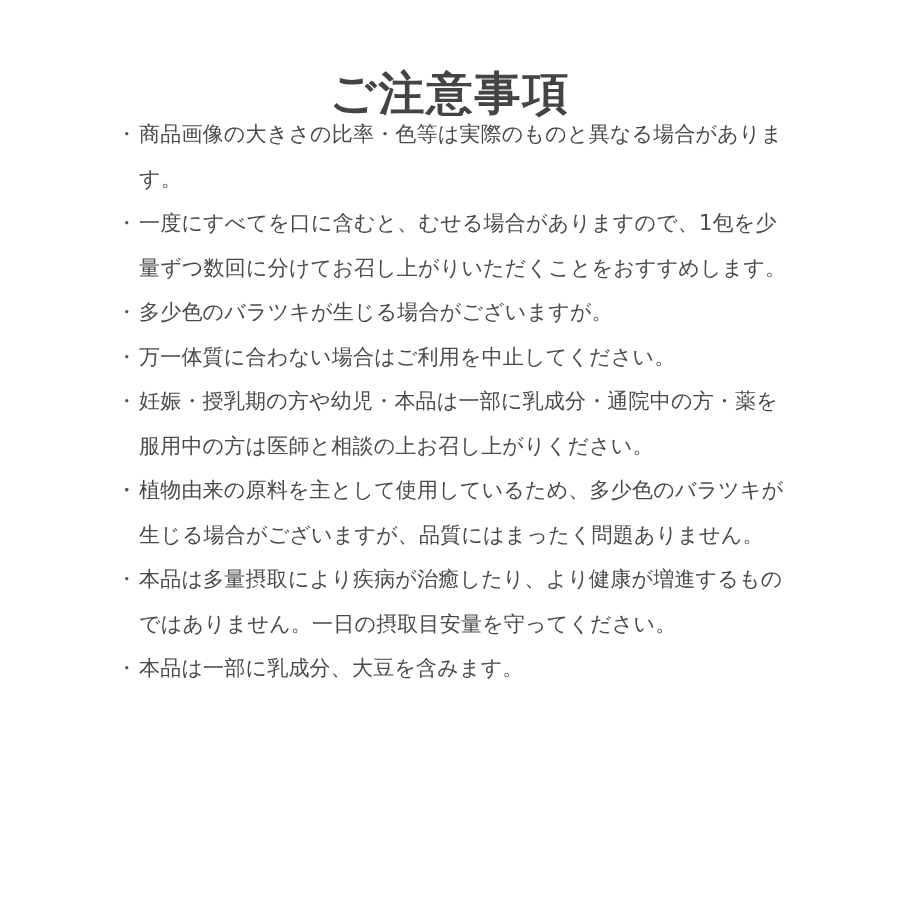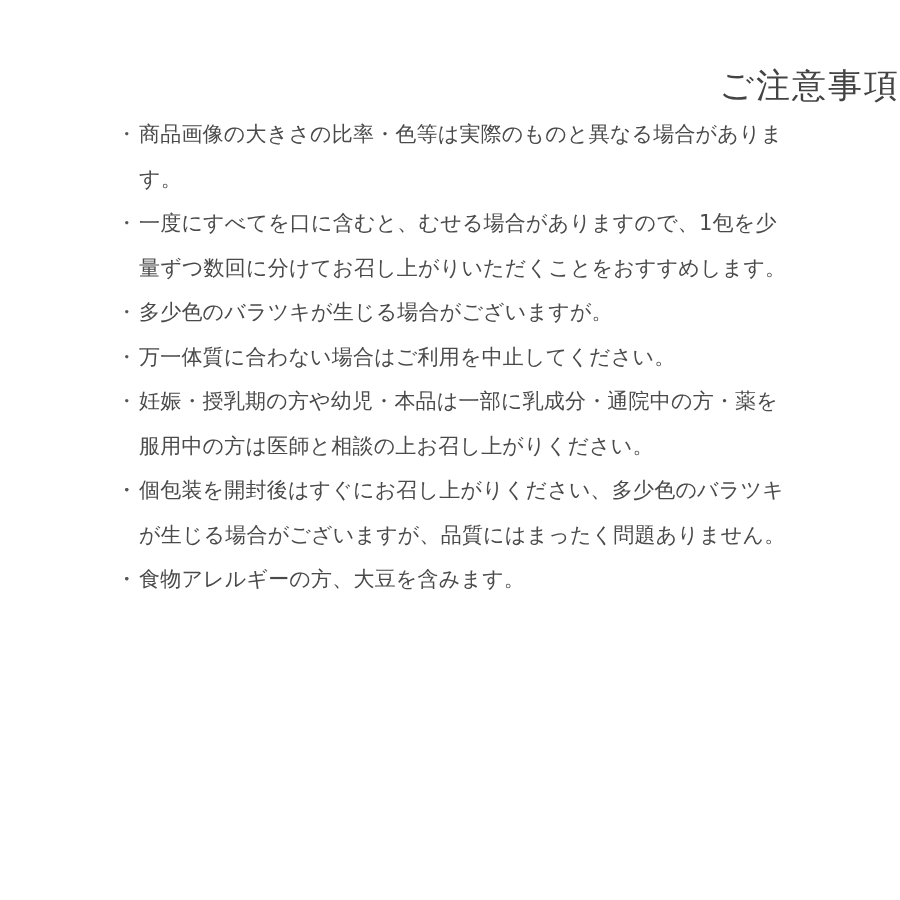--- a/index.html
+++ b/index.html
@@ -13,23 +13,23 @@
       position: relative;
       overflow: hidden;
       font-family: "DejaVu Sans", "Liberation Sans", sans-serif;
       color: #4a4a4a;
     }
     .title {
       position: absolute;
       top: 38px;
       left: 0;
       width: 900px;
-      text-align: right;
-      font-size: 34px;
-      font-weight: 400;
+      text-align: center;
+      font-size: 46px;
+      font-weight: 700;
       letter-spacing: 2px;
       color: #444444;
       line-height: 48px;
     }
     .notes {
       position: absolute;
       top: 112px;
       left: 112px;
       width: 680px;
       margin: 0;
@@ -79,22 +79,23 @@
   </li>
   <li class="note">
     <span class="bullet">・</span>
     <span>妊娠・授乳期の方や幼児・本品は一部に乳成分・通院中の方・薬を服用中の方は医師と相談の上お召し上がりください。</span>
   </li>
   <li class="note">
     <span class="bullet">・</span>
   </li>
   <li class="note">
     <span class="bullet">・</span>
-    <span>個包装を開封後はすぐにお召し上がりください、多少色のバラツキが生じる場合がございますが、品質にはまったく問題ありません。</span>
+    <span>植物由来の原料を主として使用しているため、多少色のバラツキが生じる場合がございますが、品質にはまったく問題ありません。</span>
   </li>
   <li class="note">
     <span class="bullet">・</span>
+    <span>本品は多量摂取により疾病が治癒したり、より健康が増進するものではありません。一日の摂取目安量を守ってください。</span>
   </li>
   <li class="note">
     <span class="bullet">・</span>
-    <span>食物アレルギーの方、大豆を含みます。</span>
+    <span>本品は一部に乳成分、大豆を含みます。</span>
   </li>
 </ul>
 
 </body></html>

